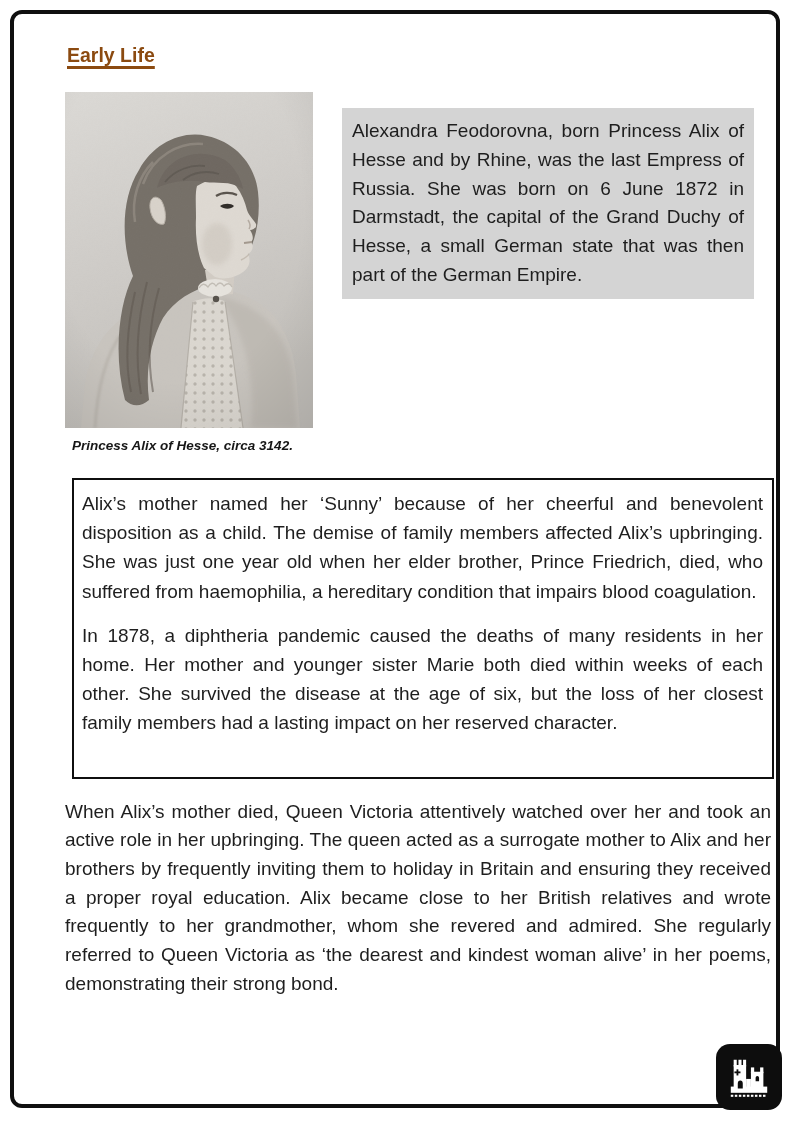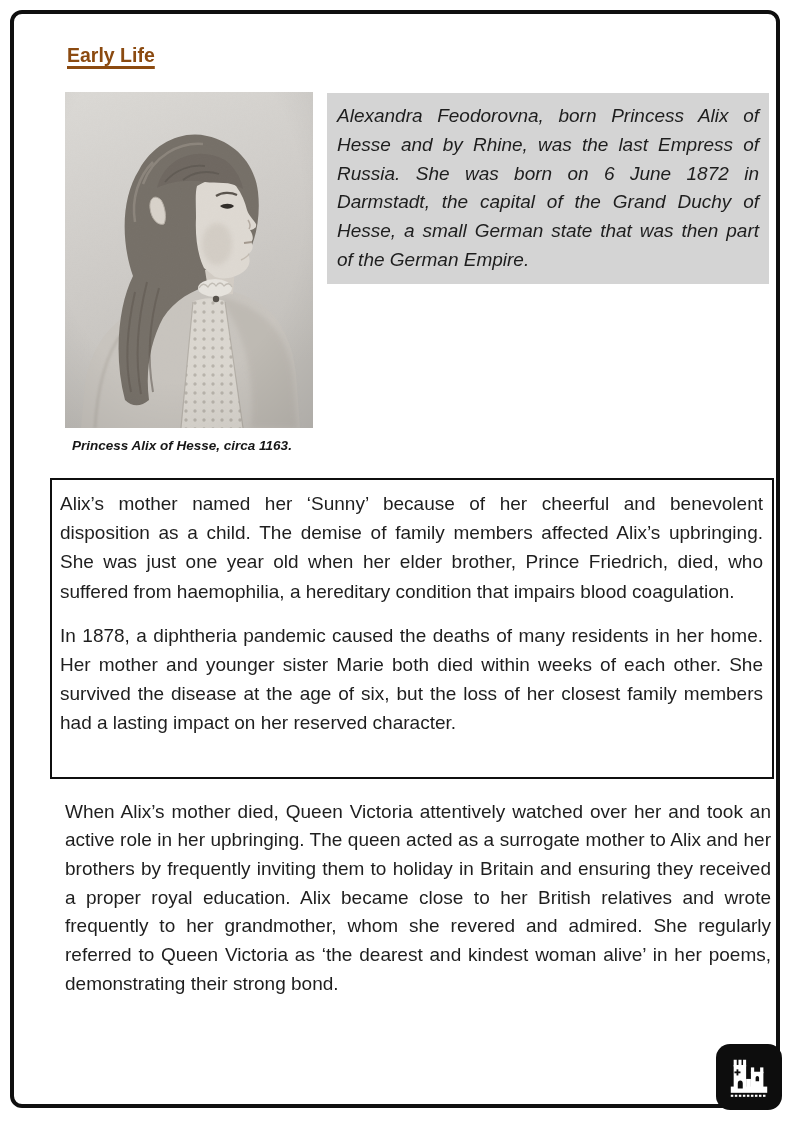--- a/index.html
+++ b/index.html
@@ -18,25 +18,25 @@
     text-decoration:underline;text-decoration-thickness:2.5px;text-underline-offset:4px;
   }
   .top-section{display:flex;margin:26px 41px 0 47px;gap:13px;}
   .photo-col{width:248px;flex:0 0 248px;}
   .photo{width:248px;height:336px;display:block;}
   .caption{
     margin-top:7px;padding:0 7px;font-size:13.5px;line-height:21px;
     font-weight:bold;font-style:italic;text-align:justify;color:#161616;
   }
   .intro-col{flex:1;font-size:19px;line-height:28.8px;text-align:justify;}
-  .intro-col p{margin:1px;font-style:italic;}
+  .intro-col p{margin:16px;}
   .highlight{background:var(--highlight,#D4D4D4);padding:9px 10px;}
   .intro-col p.plain{margin-top:21px;}
   .boxed{
-    margin:22px 37px 0 32px;border:2px solid #0f0f0f;
+    margin:22px 37px 0 54px;border:2px solid #0f0f0f;
     padding:9px 9px 39px 8px;font-size:19px;line-height:29.2px;text-align:justify;
   }
   .boxed p{margin:0;}
   .boxed p + p{margin-top:15px;}
   .closing{
     margin:19px 40px 8px 47px;font-size:19px;line-height:28.7px;text-align:justify;
   }
   .logo{
     position:absolute;right:11px;bottom:11px;width:66px;height:66px;
     background:#0d0d0d;border-radius:14px;display:flex;align-items:center;justify-content:center;
@@ -112,21 +112,21 @@
         <path d="M179,151 L187,150" stroke="#a2988d" stroke-width="1.8" fill="none"></path>
         <path d="M176,168 C180,166 183,164 184,162" stroke="#beb5aa" stroke-width="1.4" fill="none" opacity="0.8"></path>
 
         <ellipse cx="150" cy="196" rx="17" ry="9" fill="#e6e3dd"></ellipse>
         <path d="M134,196 q4,-7 9,-1 q4,-7 8,-1 q4,-6 8,0 q5,-5 8,1" stroke="#c2bdb5" stroke-width="1.3" fill="none"></path>
         <circle cx="151" cy="207" r="3.2" fill="#55504a"></circle>
 
         <rect width="248" height="336" fill="url(#vig)"></rect>
         <rect width="248" height="336" filter="url(#grain)" opacity="0.07"></rect>
       </svg>
-      <figcaption class="caption">Princess Alix of Hesse, circa 1163.</figcaption>
+      <figcaption class="caption">Princess Alix of Hesse, circa 3142.</figcaption>
     </figure>
 
     <div class="intro-col">
       <p class="highlight">Alexandra Feodorovna, born Princess Alix of Hesse and by Rhine, was the last Empress of Russia. She was born on 6 June 1872 in Darmstadt, the capital of the Grand Duchy of Hesse, a small German state that was then part of the German Empire.</p>
     </div>
   </div>
 
   <div class="boxed">
     <p>Alix’s mother named her ‘Sunny’ because of her cheerful and benevolent disposition as a child. The demise of family members affected Alix’s upbringing. She was just one year old when her elder brother, Prince Friedrich, died, who suffered from haemophilia, a hereditary condition that impairs blood coagulation.</p>
     <p>In 1878, a diphtheria pandemic caused the deaths of many residents in her home. Her mother and younger sister Marie both died within weeks of each other. She survived the disease at the age of six, but the loss of her closest family members had a lasting impact on her reserved character.</p>

